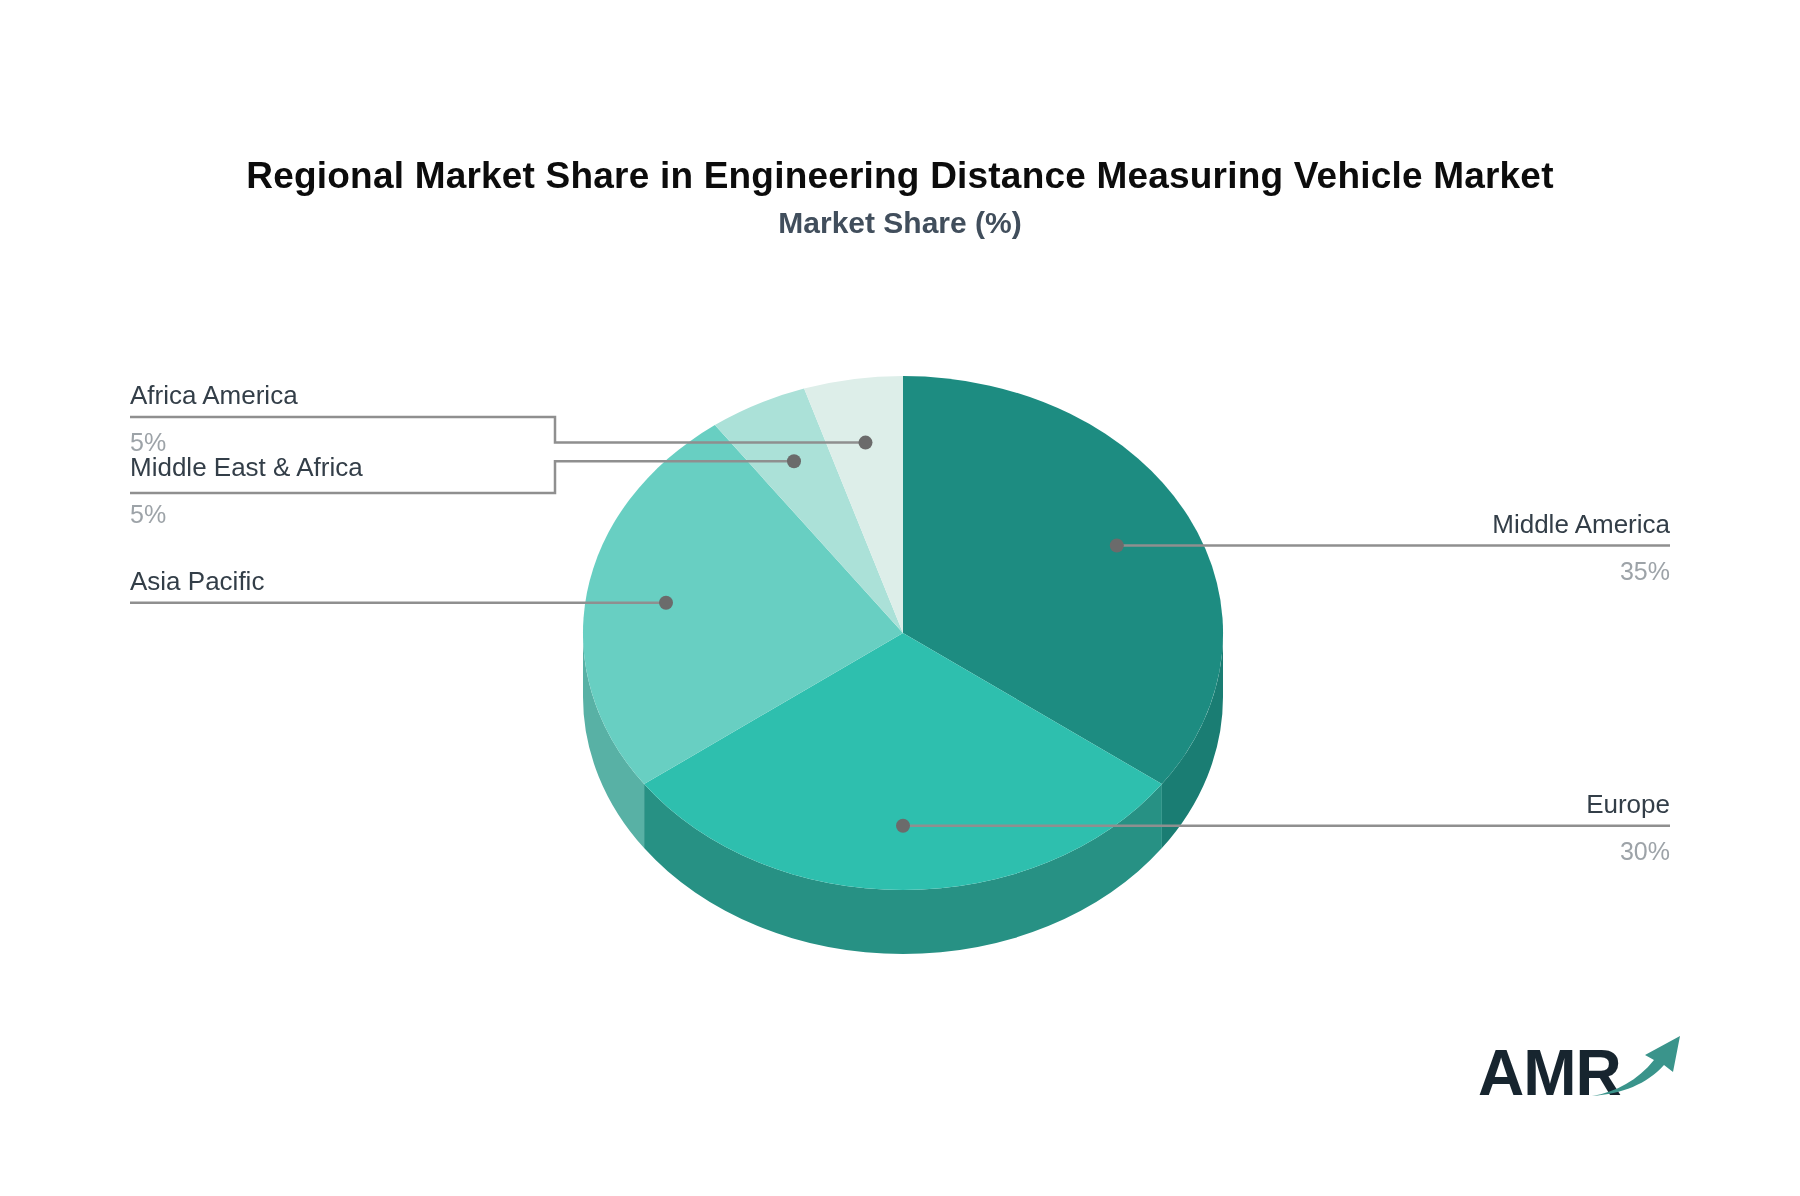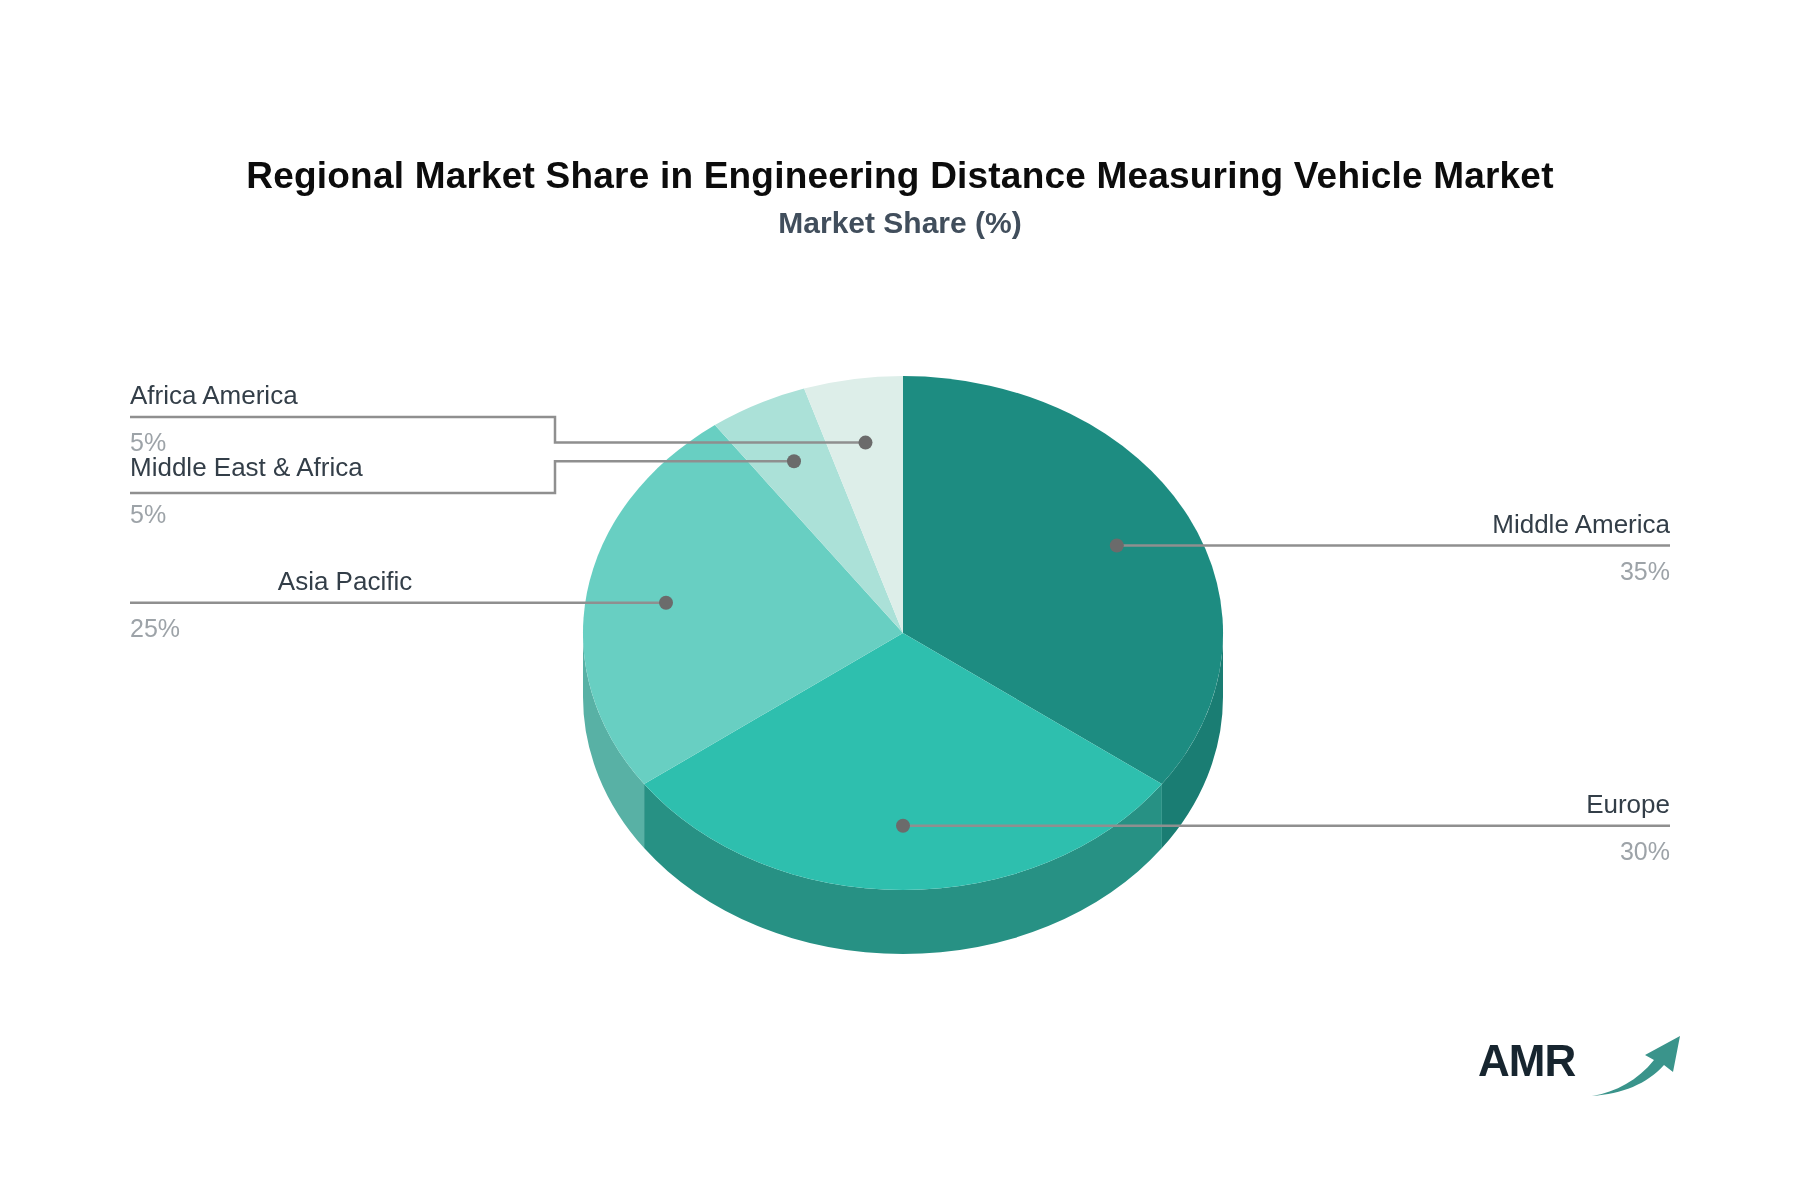--- a/index.html
+++ b/index.html
@@ -21,21 +21,21 @@
   .slice-label .pct  { font-size:25px; color:#9da3a8; line-height:1.2; margin-top:16px; }
   .label-right { text-align:right; }
   .label-left  { text-align:left; }
   .lbl-na  { right:130px; top:509px; }
   .lbl-eu  { right:130px; top:789px; }
   .lbl-ap  { left:130px;  top:566px; }
   .lbl-mea { left:130px;  top:452px; }
   .lbl-sa  { left:130px;  top:380px; }
   .logo { position:absolute; left:1478px; top:1036px; width:230px; height:80px; }
   .logo .logo-text {
-    font-size:44px; font-weight:700; color:#17252f; letter-spacing:-1px;
+    font-size:64px; font-weight:700; color:#17252f; letter-spacing:-1px;
     position:absolute; left:0; top:0;
   }
   .logo svg { position:absolute; left:112px; top:-8px; }
 </style>
 </head>
 <body>
 
 <div class="page-title">Regional Market Share in Engineering Distance Measuring Vehicle Market</div>
 <div class="page-subtitle">Market Share (%)</div>
 
@@ -68,22 +68,21 @@
 
 <div class="slice-label label-right lbl-na">
   <div class="name" style="color: rgb(51, 62, 72);">Middle America</div>
   <div class="pct" style="color: rgb(157, 163, 168);">35%</div>
 </div>
 <div class="slice-label label-right lbl-eu">
   <div class="name" style="color: rgb(51, 62, 72);">Europe</div>
   <div class="pct" style="color: rgb(157, 163, 168);">30%</div>
 </div>
 <div class="slice-label label-left lbl-ap">
-  <div class="name" style="color: rgb(51, 62, 72); text-align: center;">Asia Pacific</div>
-  <div class="pct" style="color: rgb(157, 163, 168);">25%</div>
+  <div class="name" style="color: rgb(51, 62, 72);">Asia Pacific</div>
 </div>
 <div class="slice-label label-left lbl-mea">
   <div class="name" style="color: rgb(51, 62, 72);">Middle East &amp; Africa</div>
   <div class="pct" style="color: rgb(157, 163, 168);">5%</div>
 </div>
 <div class="slice-label label-left lbl-sa">
   <div class="name" style="color: rgb(51, 62, 72);">Africa America</div>
   <div class="pct" style="color: rgb(157, 163, 168);">5%</div>
 </div>
 

